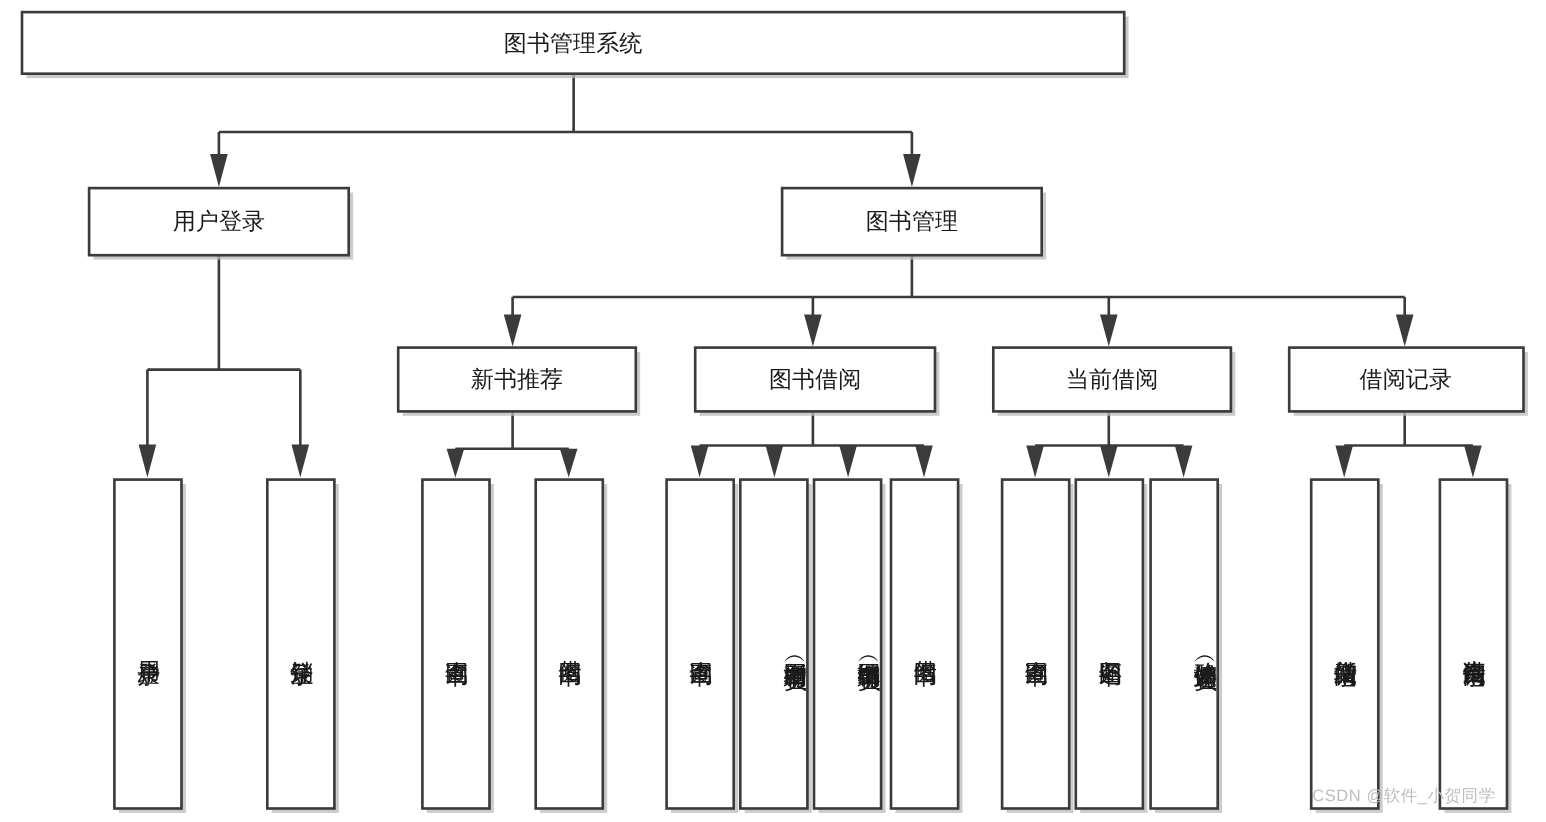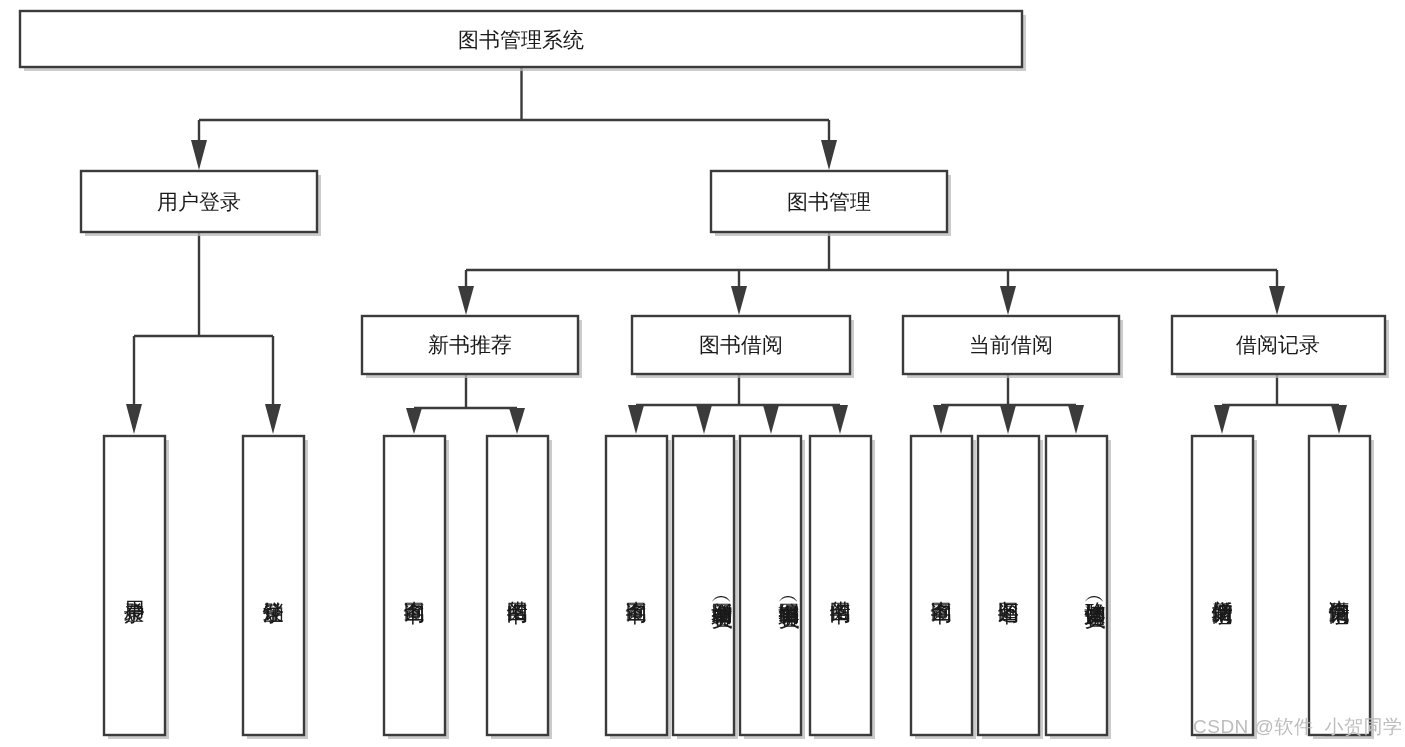--- a/index.html
+++ b/index.html
@@ -67,21 +67,21 @@
     color: #1a1a1a;
     writing-mode: vertical-rl;
     text-orientation: upright;
     letter-spacing: 1px;
     pointer-events: none;
     box-sizing: border-box;
   }
   .watermark {
     position: absolute;
     font-family: "Liberation Sans", "DejaVu Sans", sans-serif;
-    font-size: 19px;
+    font-size: 15px;
     color: #bdbdbd;
     white-space: nowrap;
     letter-spacing: 0.5px;
   }
 </style>
 </head>
 <body>
 
 <div id="diagram-root">
 

